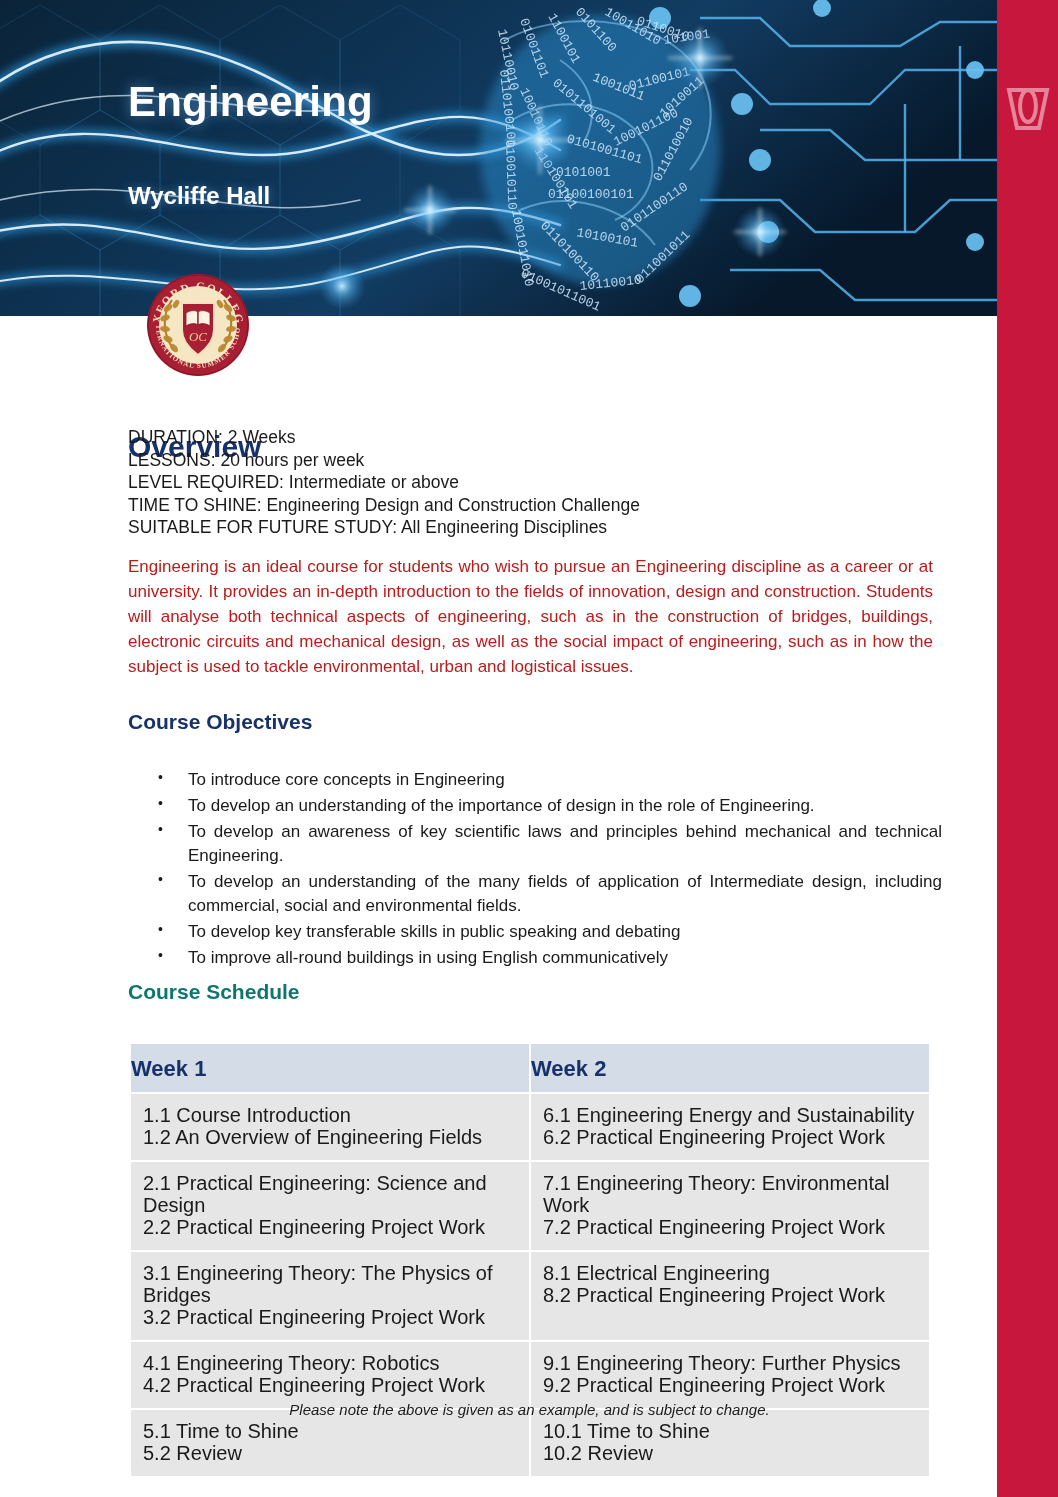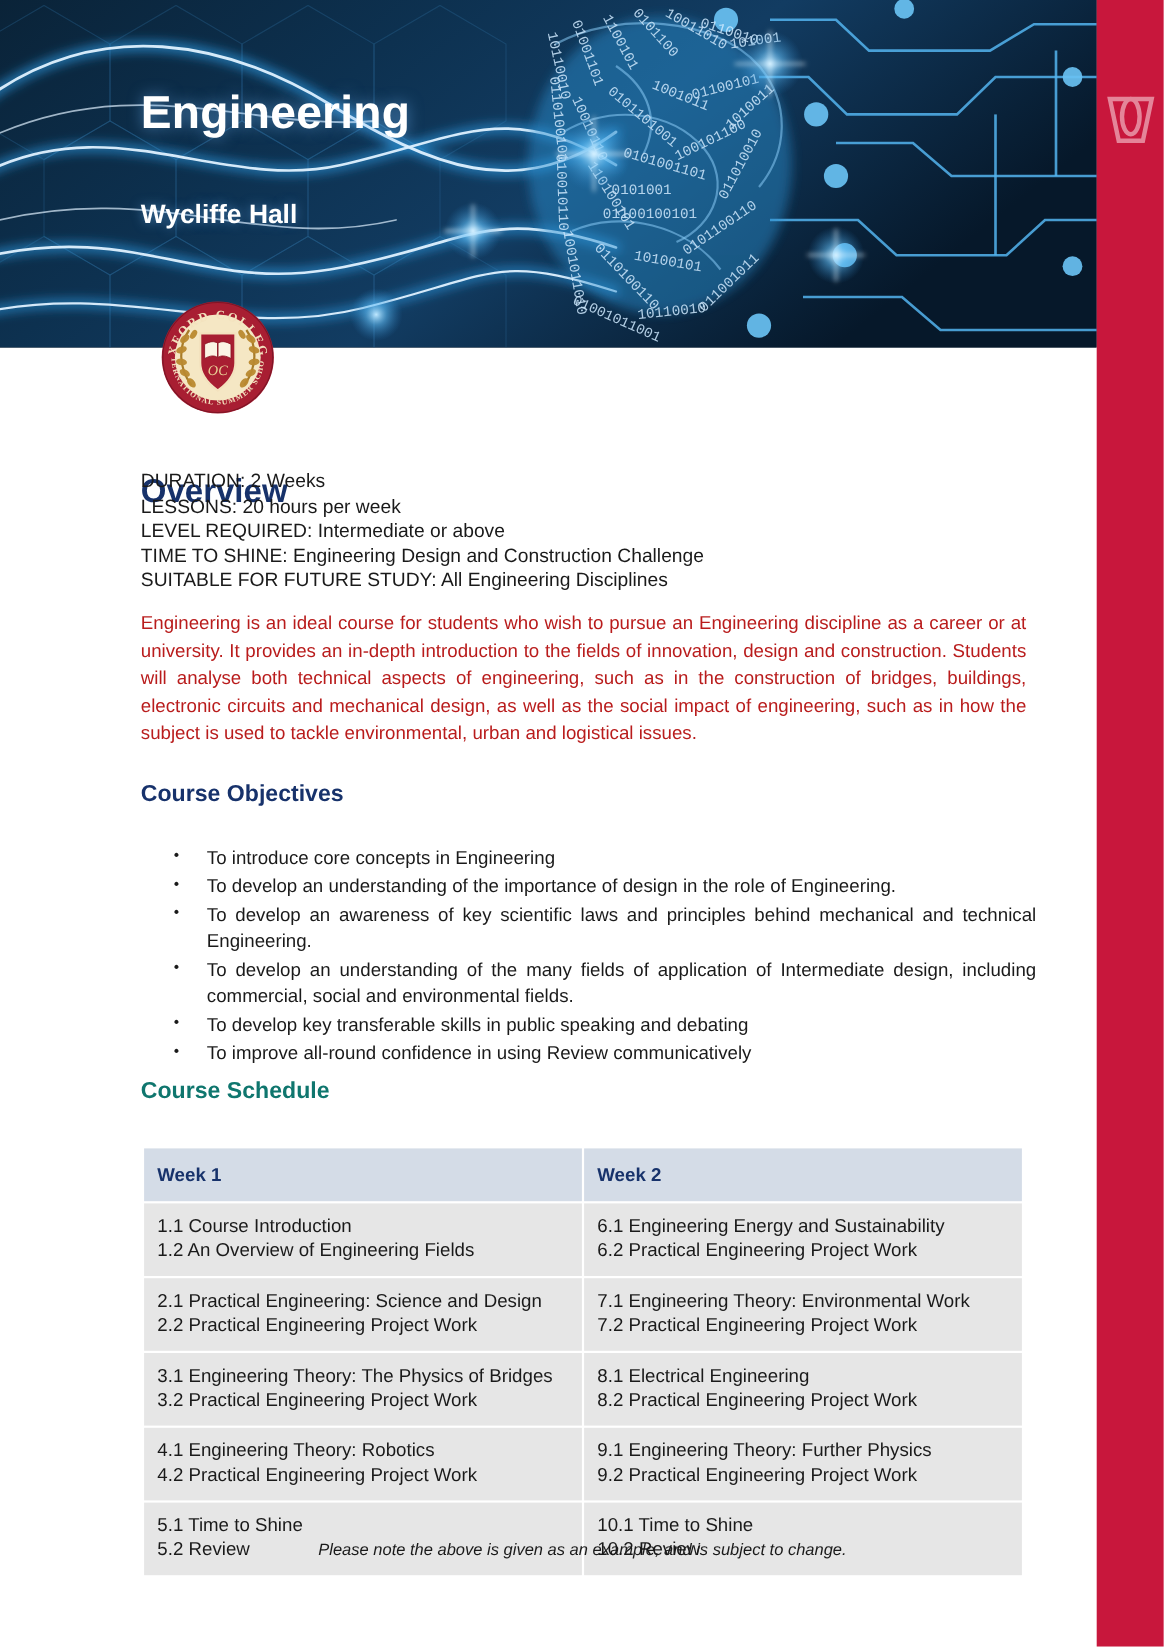--- a/index.html
+++ b/index.html
@@ -78,28 +78,28 @@
     color:#0f766e;font-size:21px;font-weight:bold;
   }
   
   .schedule{
     position:absolute;left:129px;top:726px;width:802px;
     border-collapse:separate;border-spacing:2px 2px;
   }
   .schedule td{
     width:50%;vertical-align:top;
     padding:10px 12px 12px 12px;
-    font-size:17px;color:#1a1a1a;line-height:22px;
+    font-size:20px;color:#1a1a1a;line-height:22px;
     background:#E6E6E6;
   }
   .schedule th{
     width:50%;text-align:left;
-    padding:12px 12px 10px 12px;
+    padding:12px 12px 10px 0;
     background:#D4DCE7;color:#17326B;
-    font-size:17px;font-weight:bold;
+    font-size:22px;font-weight:bold;
   }
   .schedule tr.hdr th{height:26px;}
   .note{
     position:absolute;left:128px;top:1085px;width:803px;
     text-align:center;font-size:15px;font-style:italic;color:#1a1a1a;
   }
 </style>
 </head>
 <body>
 
@@ -299,21 +299,21 @@
 
   <div class="h2-objectives">Course Objectives</div>
 
   <div class="objectives">
     <ul>
         <li>To introduce core concepts in Engineering</li>
         <li>To develop an understanding of the importance of design in the role of Engineering.</li>
         <li>To develop an awareness of key scientific laws and principles behind mechanical and technical Engineering.</li>
         <li>To develop an understanding of the many fields of application of Intermediate design, including commercial, social and environmental fields.</li>
         <li>To develop key transferable skills in public speaking and debating</li>
-        <li>To improve all-round confidence in using Review communicatively</li>
+        <li>To improve all-round buildings in using English communicatively</li>
       </ul>
   </div>
 
   <div class="h2-schedule">Course Schedule</div>
 
   <table class="schedule">
     <thead>
       <tr class="hdr">
         <th>Week 1</th>
         <th>Week 2</th>

